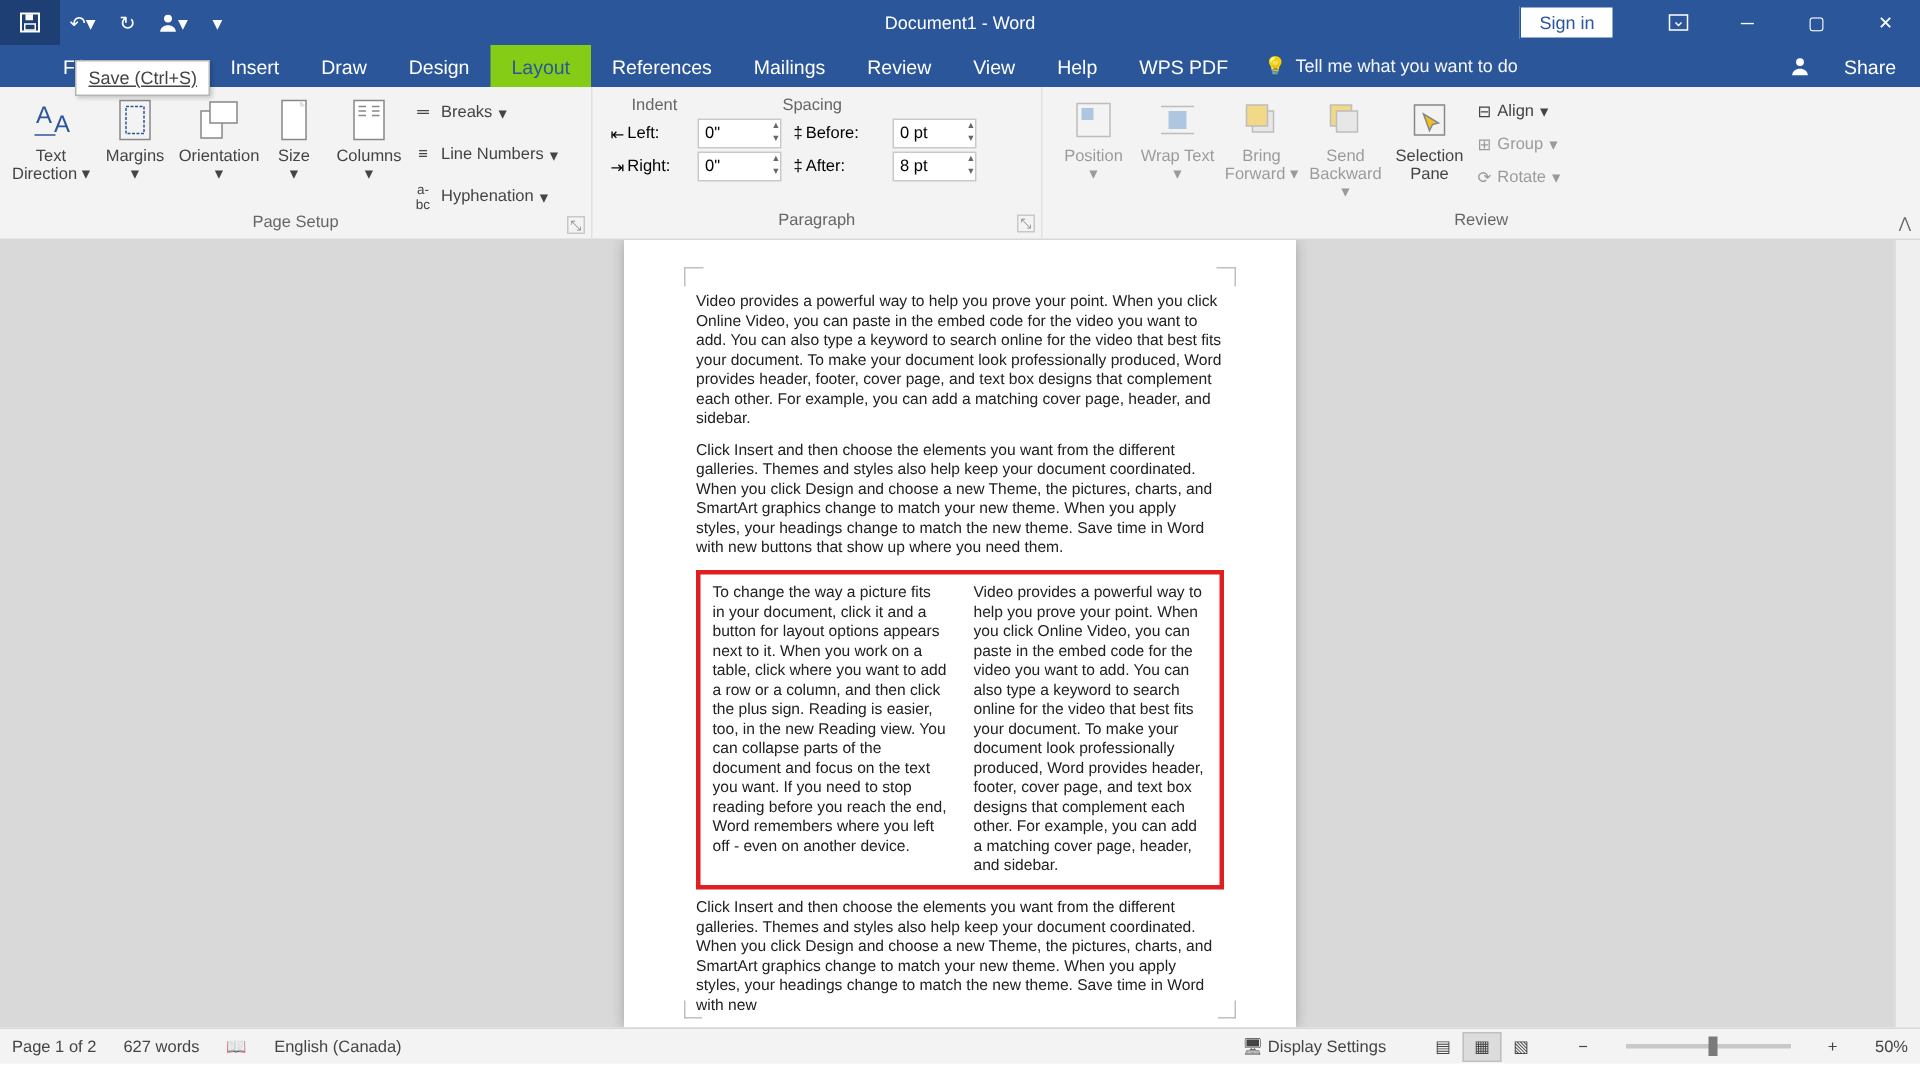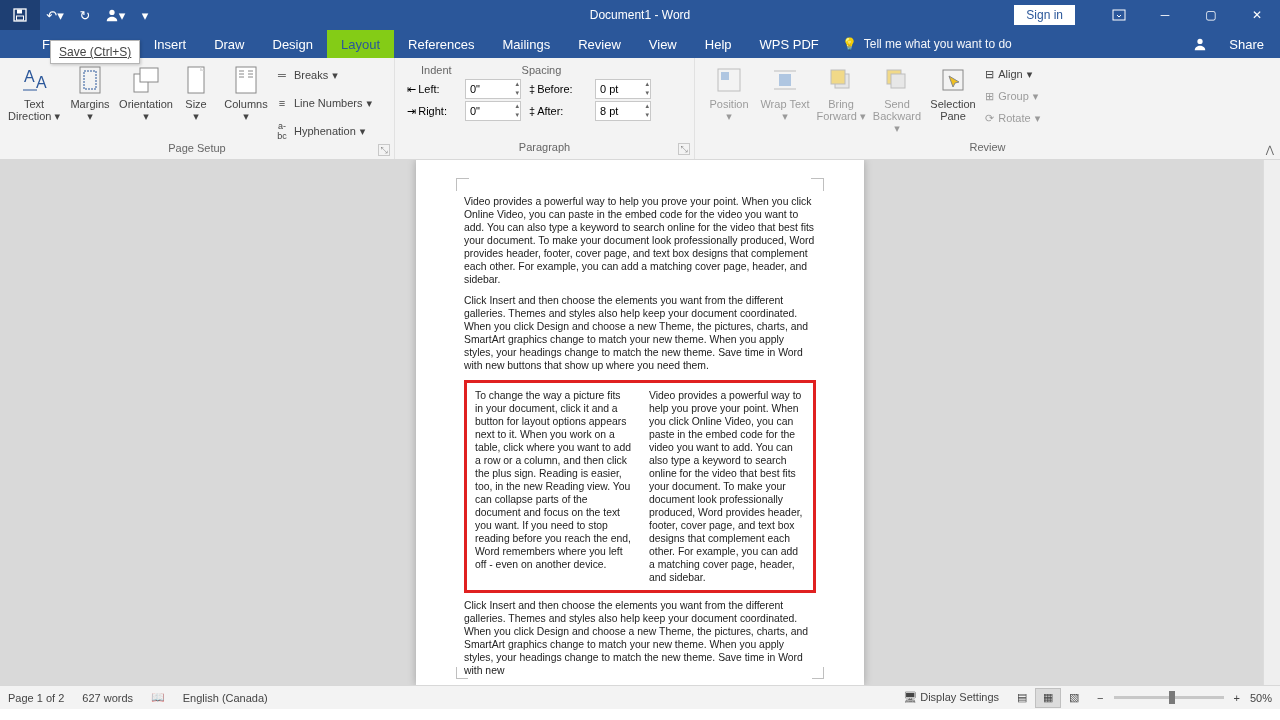--- a/index.html
+++ b/index.html
@@ -62,21 +62,21 @@
 .page .corner-bl { left:40px; border-right:none; border-top:none; }
 .page .corner-br { right:40px; border-left:none; border-top:none; }
 .para { margin-bottom:8px; }
 .two-col { border:3px solid #e02020; padding:6px 8px; display:flex; gap:18px; margin-bottom:6px; }
 .two-col .col { flex:1; }
 .vscroll { position:absolute; right:0; top:0; width:17px; height:100%; background:#efefef; border-left:1px solid #dcdcdc; }
 
 
 .statusbar { height:24px; background:#f3f3f3; border-top:1px solid #d8d8d8; display:flex; align-items:center; font-size:11px; color:#444; padding:0 8px; }
 .statusbar .chunk { margin-right:18px; }
-.statusbar .right { margin-left:auto; display:flex; align-items:center; gap:10px; }
+.statusbar .right { margin-left:auto; display:flex; align-items:center; gap:25px; }
 .view-btns { display:flex; }
 .view-btns span { width:26px; height:20px; display:flex; align-items:center; justify-content:center; border:1px solid transparent; }
 .view-btns span.active { background:#dcdcdc; border-color:#c0c0c0; }
 .zoom-slider { width:110px; height:3px; background:#c8c8c8; position:relative; }
 .zoom-slider::before { content:""; position:absolute; left:50%; top:-5px; width:6px; height:13px; background:#7a7a7a; }
 
 svg { display:block; }
 </style>
 </head>
 <body>

